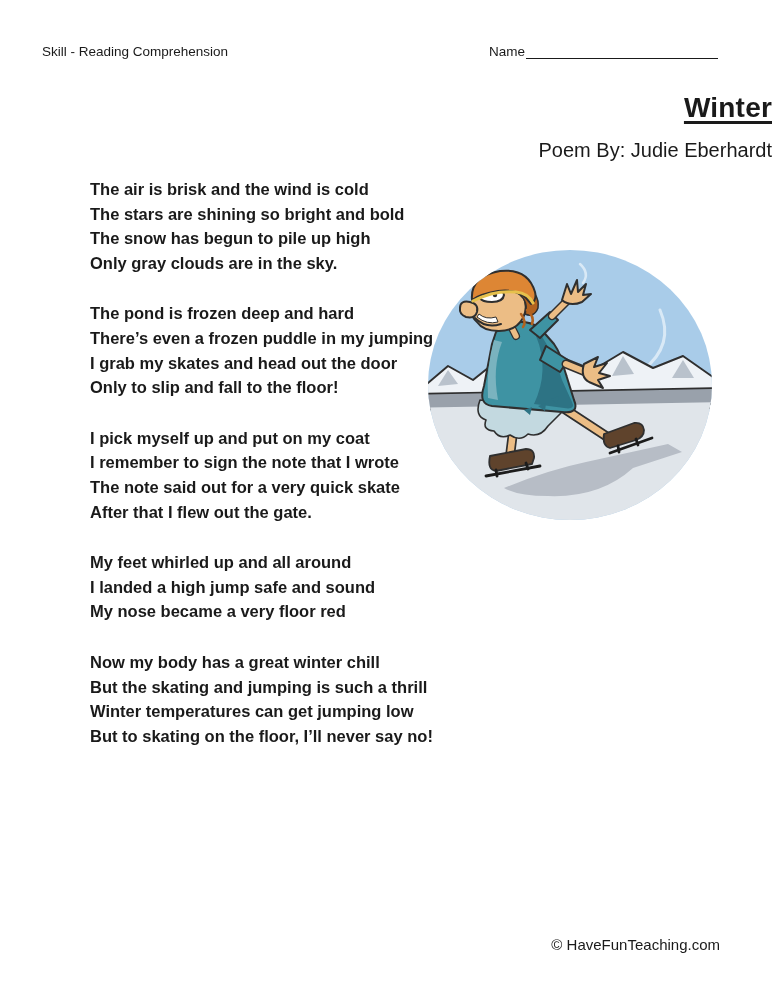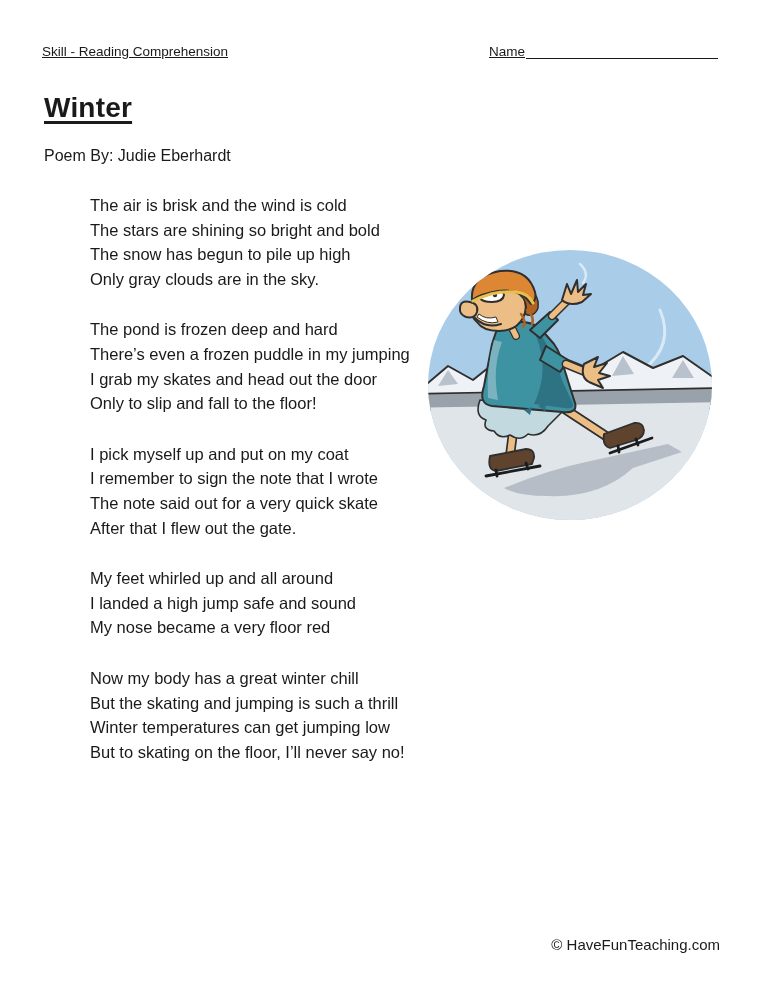--- a/index.html
+++ b/index.html
@@ -8,39 +8,38 @@
     font-family:"Liberation Sans","DejaVu Sans",sans-serif;
     color:#1a1a1a;
   }
   .page{position:absolute;inset:0;background:#fff;overflow:hidden;}
 
   
   .page-header{
     position:absolute;top:44px;left:42px;right:54px;
     display:flex;justify-content:space-between;align-items:flex-end;
     font-size:13.5px;
-    text-decoration:underline;
   }
   .name-area{display:flex;align-items:flex-end;}
   .name-line{
     display:inline-block;width:192px;height:14px;
     border-bottom:1.6px solid #1a1a1a;margin-left:1px;
   }
 
   
-  .title-block{position:absolute;top:92px;left:0;right:0;text-align:left;padding-left:44px;}
+  .title-block{position:absolute;top:92px;left:0;right:0;text-align:right;padding-left:44px;}
   .poem-title{
     margin:0;font-size:28px;font-weight:bold;letter-spacing:.2px;
     text-decoration:underline;text-decoration-thickness:2.5px;text-underline-offset:4px;
   }
-  .byline{margin-top:23px;font-size:16px;}
+  .byline{margin-top:15px;font-size:20px;}
 
   
   .poem{position:absolute;top:177px;left:90px;width:370px;font-size:16.5px;line-height:24.6px;}
-  .stanza{margin:16px 0 26px 0;}
+  .stanza{margin:0 0 26px 0;font-weight:bold;}
   .stanza p{margin:0;white-space:nowrap;}
 
   
   .illustration{position:absolute;left:428px;top:250px;width:284px;height:270px;margin:0;}
   .illustration svg{display:block;width:284px;height:270px;}
   .sky{fill:var(--c-sky);}
   .arc{stroke:var(--c-sky_arc);fill:none;stroke-linecap:round;}
   .mtn{fill:var(--c-mountain);stroke:var(--c-outline);stroke-width:2;stroke-linejoin:round;}
   .mtnshade{fill:var(--c-mountain_shade);}
   .shore{fill:var(--c-shore);stroke:var(--c-outline);stroke-width:1.6;}

